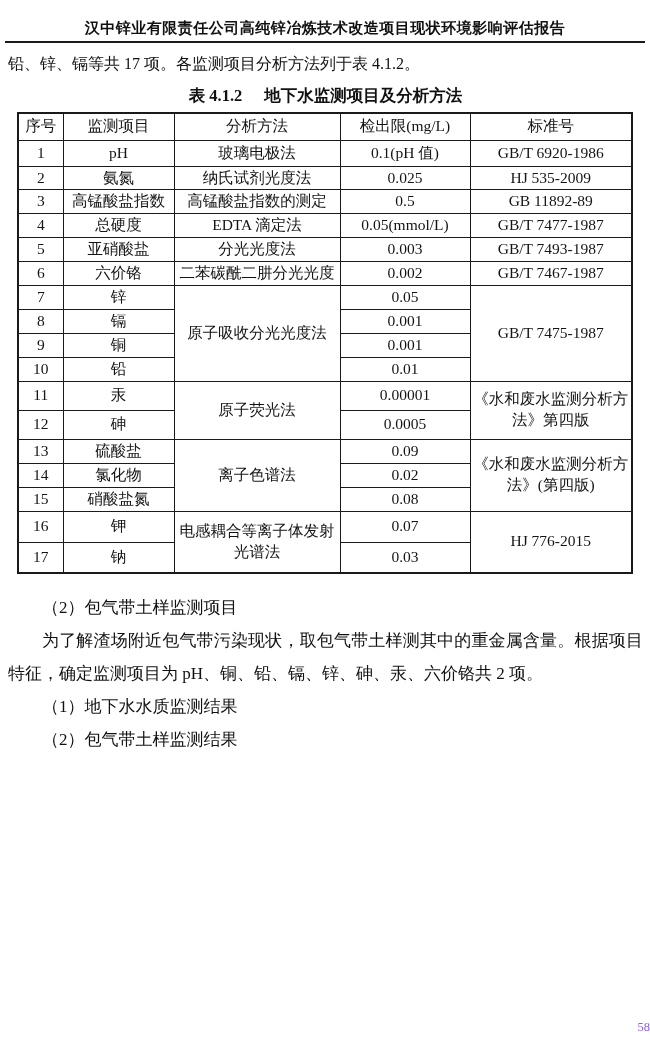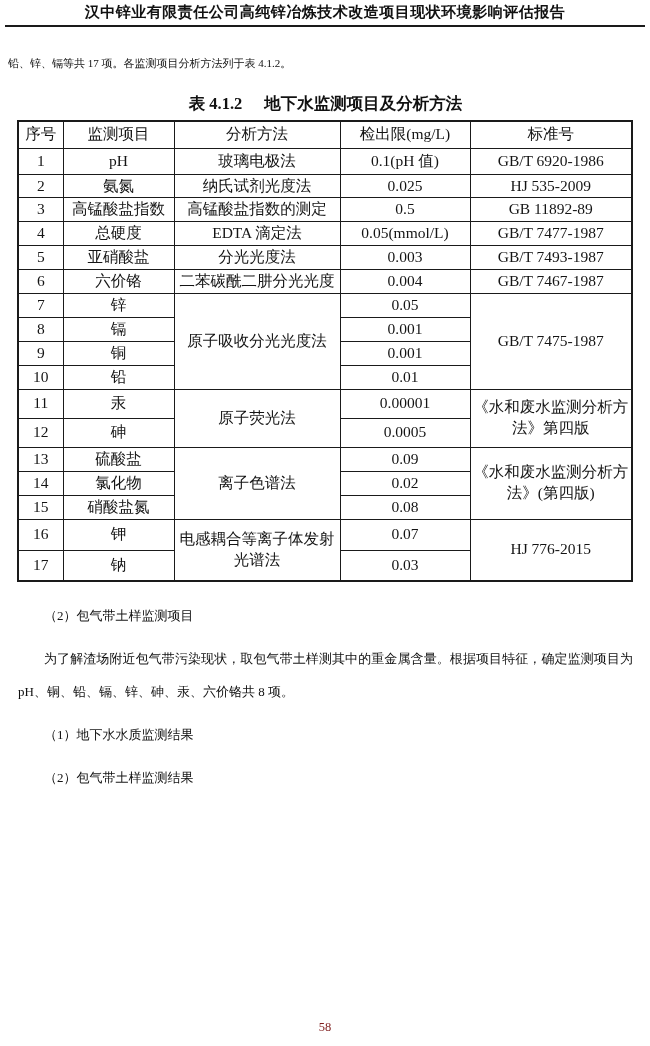--- a/index.html
+++ b/index.html
@@ -12,36 +12,36 @@
     font-family:"Liberation Serif","DejaVu Serif",serif;
     overflow:hidden;
     box-sizing:border-box;
   }
   
   .doc-header{
     position:absolute;top:0;left:5px;right:5px;
     text-align:center;
     font-size:15px;
     font-weight:bold;
-    padding-top:3px;
+    padding-top:19px;
     padding-bottom:3px;
     border-bottom:2px solid #1a1a1a;
     letter-spacing:.5px;
   }
   .content{
     position:absolute;top:26px;left:8px;right:7px;
   }
   .intro{
     margin:21px 0 0 0;
-    font-size:11px;
+    font-size:16px;
     line-height:33px;
     text-align:justify;
   }
   .table-caption{
-    margin-top:13px;
+    margin-top:5px;
     text-align:center;
     font-size:16.5px;
     font-weight:bold;
     line-height:22px;
   }
   .table-caption .cap-label{margin-right:22px;}
   table.monitor{
     border-collapse:collapse;
     margin:5px 0 0 9px;
     width:614px;
@@ -61,32 +61,32 @@
   table.monitor{border:2px solid #1a1a1a;}
   table.monitor thead tr{height:27px;}
   table.monitor tbody tr{height:23px;}
   table.monitor tbody tr:nth-child(1){height:26px;}
   table.monitor tbody tr:nth-child(11),
   table.monitor tbody tr:nth-child(12){height:29px;}
   table.monitor tbody tr:nth-child(16),
   table.monitor tbody tr:nth-child(17){height:31px;}
   .paras{margin-top:17px;}
   .paras p{
-    margin:10px;
-    font-size:13px;
+    margin:0;
+    font-size:17px;
     line-height:33px;
     text-align:justify;
   }
   .paras p.indent{text-indent:2em;}
   .page-footer{
     position:absolute;
     bottom:11px;left:0;right:0;
-    text-align:center;
+    text-align:right;
     font-size:12.5px;
-    color:#7f1d1d;
+    color:#8b5cf6;
   }
 </style>
 </head>
 <body>
 
 <div class="page">
 
   <div class="doc-header">
     <span>汉中锌业有限责任公司高纯锌冶炼技术改造项目现状环境影响评估报告</span>
   </div>
@@ -149,21 +149,21 @@
             <td>5</td>
             <td>亚硝酸盐</td>
             <td rowspan="1">分光光度法</td>
             <td>0.003</td>
             <td rowspan="1">GB/T 7493-1987</td>
           </tr>
           <tr>
             <td>6</td>
             <td>六价铬</td>
             <td rowspan="1">二苯碳酰二肼分光光度</td>
-            <td>0.004</td>
+            <td>0.002</td>
             <td rowspan="1">GB/T 7467-1987</td>
           </tr>
           <tr>
             <td>7</td>
             <td>锌</td>
             <td rowspan="4">原子吸收分光光度法</td>
             <td>0.05</td>
             <td rowspan="4">GB/T 7475-1987</td>
           </tr>
           <tr>
@@ -220,21 +220,21 @@
           <tr>
             <td>17</td>
             <td>钠</td>
             <td>0.03</td>
           </tr>
         </tbody>
     </table>
 
     <div class="paras">
         <p class="indent">（2）包气带土样监测项目</p>
-        <p class="indent">为了解渣场附近包气带污染现状，取包气带土样测其中的重金属含量。根据项目特征，确定监测项目为 pH、铜、铅、镉、锌、砷、汞、六价铬共 8 项。</p>
+        <p class="indent">为了解渣场附近包气带污染现状，取包气带土样测其中的重金属含量。根据项目特征，确定监测项目为 pH、铜、铅、镉、锌、砷、汞、六价铬共 2 项。</p>
         <p class="indent">（1）地下水水质监测结果</p>
         <p class="indent">（2）包气带土样监测结果</p>
       </div>
 
   </div>
 
   <div class="page-footer">
     <span>58</span>
   </div>
 

